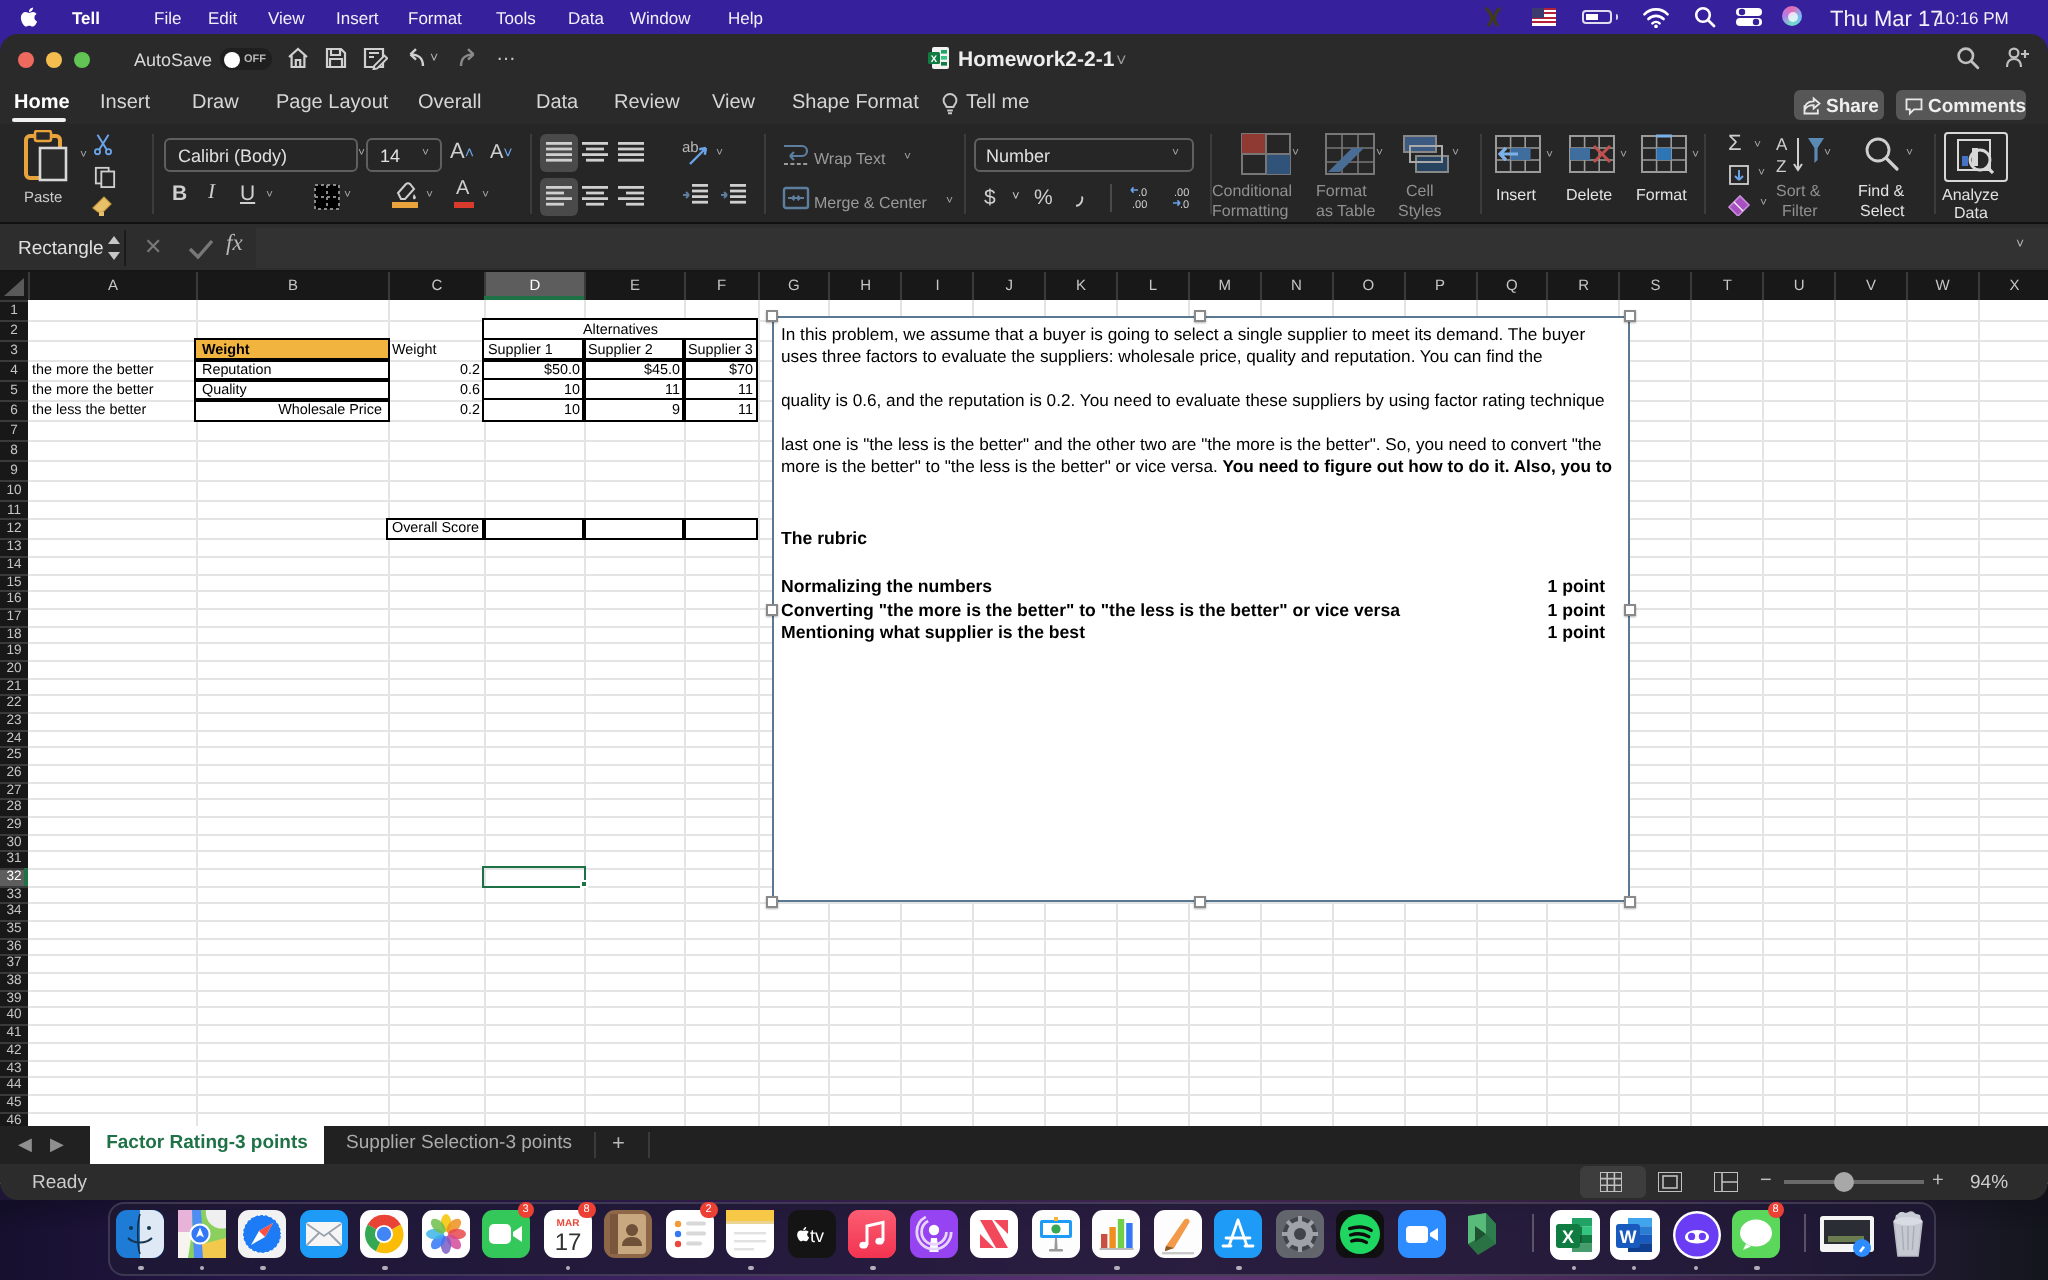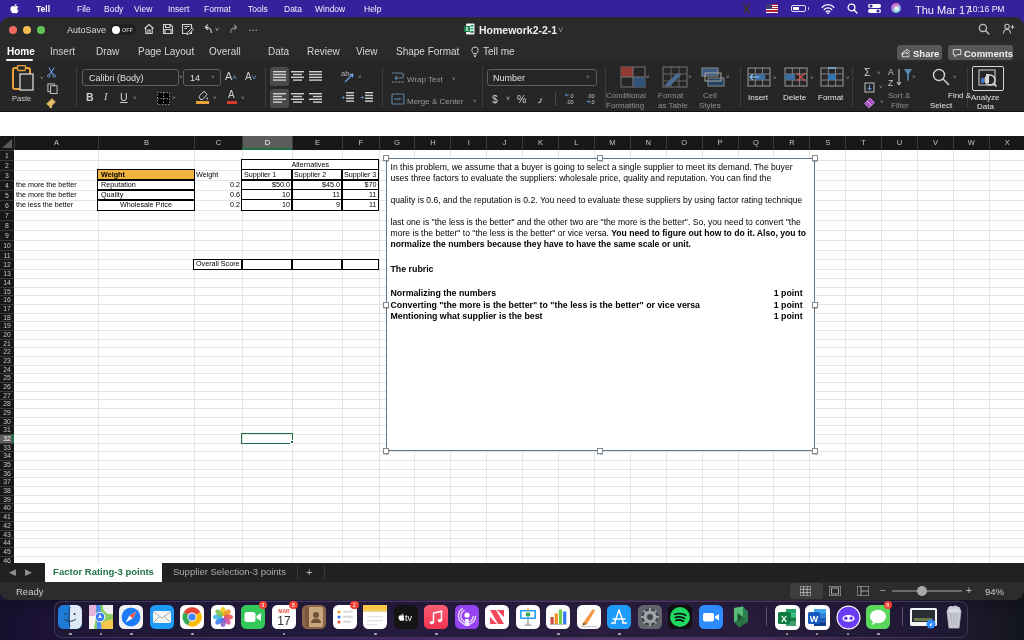--- a/index.html
+++ b/index.html
@@ -6,21 +6,21 @@
 #screen{position:relative;width:1024px;height:640px;font-family:"Liberation Sans",sans-serif;background:#fff;overflow:hidden}
 .abs{position:absolute}
 </style></head><body>
 <div id="screen">
 <div class="abs" style="left:0;top:0;width:1024px;height:16.5px;background:#37209c;color:#f2f0fa;font-size:8.5px;">
  <svg class="abs" style="left:10px;top:2.5px" width="9" height="11" viewBox="0 0 384 512">
         <path fill="#fff" d="M318.7 268.7c-.2-36.7 16.4-64.4 50-84.8-18.8-26.9-47.2-41.7-84.7-44.6-35.5-2.7-74.3 20.7-88.5 20.7-15 0-49.4-19.7-76.4-19.7C63.3 141.2 4 184.8 4 273.5q0 39.3 14.4 81.2c12.8 36.7 59 126.7 107.2 125.2 25.2-.6 43-17.9 75.8-17.9 31.8 0 48.3 17.9 76.4 17.9 48.6-.7 90.4-82.5 102.6-119.3-65.2-30.7-61.7-90-61.7-91.9zm-56.6-164.2c27.3-32.4 24.8-61.9 24-72.5-24.1 1.4-52 16.4-67.9 34.9-17.5 19.8-27.8 44.3-25.6 71.9 26.1 2 49.9-11.4 69.5-34.3z"></path>
       </svg>
  <span class="abs" style="left:36px;top:3.5px;font-weight:bold;color:#fff">Tell</span>
  <span class="abs" style="left:77px;top:3.5px">File</span>
- <span class="abs" style="left:104px;top:3.5px">Body</span>
+ <span class="abs" style="left:104px;top:3.5px">Edit</span>
  <span class="abs" style="left:134px;top:3.5px">View</span>
  <span class="abs" style="left:168px;top:3.5px">Insert</span>
  <span class="abs" style="left:204px;top:3.5px">Format</span>
  <span class="abs" style="left:248px;top:3.5px">Tools</span>
  <span class="abs" style="left:284px;top:3.5px">Data</span>
  <span class="abs" style="left:315px;top:3.5px">Window</span>
  <span class="abs" style="left:364px;top:3.5px">Help</span>
  <svg class="abs" style="left:741px;top:3px" width="11" height="11" viewBox="0 0 11 11">
         <path fill="none" stroke="#3f3a1e" stroke-width="1.6" d="M2 1 C5 4 6 7 3 10 M9 1 C6 4 5 7 8 10"></path>
       </svg>
@@ -355,33 +355,48 @@
         <path d="M16 3 h8 l-3.2 5 v6 l-1.6 1.5 v-7.5 Z" fill="#5b8ab5"></path>
       </svg>
  <span class="abs" style="left:912px;top:12px;font-size:6px;color:#aaa">˅</span>
  <span class="abs" style="left:888px;top:29px;font-size:8px;color:#909090">Sort &amp;</span>
  <span class="abs" style="left:891px;top:39px;font-size:8px;color:#909090">Filter</span>
  <svg class="abs" style="left:931px;top:5px" width="20" height="20" viewBox="0 0 20 20">
         <circle cx="8" cy="8" r="5.5" fill="none" stroke="#cfcfcf" stroke-width="1.4"></circle>
         <path d="M12 12 L17.5 17.5" stroke="#cfcfcf" stroke-width="1.6" stroke-linecap="round"></path>
       </svg>
  <span class="abs" style="left:953px;top:12px;font-size:6px;color:#aaa">˅</span>
- <span class="abs" style="left:948px;top:29px;font-size:8px;color:#e3e3e3">Find &amp;</span>
+ <span class="abs" style="left:929px;top:29px;font-size:8px;color:#e3e3e3">Find &amp;</span>
  <span class="abs" style="left:930px;top:39px;font-size:8px;color:#e3e3e3">Select</span>
  <div class="abs" style="left:972px;top:4px;width:32px;height:25px;border:1.4px solid #d8d8d8;border-radius:2px">
   <svg class="abs" style="left:5px;top:2px" width="19" height="18" viewBox="0 0 19 18">
           <rect x="1" y="1" width="16" height="15" fill="none" stroke="#d8d8d8"></rect>
           <rect x="3" y="9" width="3" height="5" fill="#4472c4"></rect>
           <rect x="8" y="5" width="3" height="9" fill="#d8d8d8"></rect>
           <circle cx="12" cy="11" r="5" fill="none" stroke="#d8d8d8" stroke-width="1.4"></circle>
           <path d="M15.5 14.5 L18.5 17.5" stroke="#d8d8d8" stroke-width="1.6"></path>
         </svg>
  </div>
  <span class="abs" style="left:971px;top:31px;font-size:8px;color:#e3e3e3">Analyze</span>
  <span class="abs" style="left:977px;top:40px;font-size:8px;color:#e3e3e3">Data</span>
+</div>
+<div class="abs" style="left:0;top:112px;width:1024px;height:24px;background:#2d2d2d;border-bottom:1px solid #161616">
+ <span class="abs" style="left:9px;top:6.5px;font-size:9.5px;color:#e0e0e0">Rectangle</span>
+ <svg class="abs" style="left:53px;top:5px" width="8" height="14" viewBox="0 0 8 14">
+        <path d="M4 1 L7 5 H1 Z" fill="#c8c8c8"></path>
+        <path d="M4 13 L1 9 H7 Z" fill="#c8c8c8"></path>
+      </svg>
+ <div class="abs" style="left:62px;top:3px;width:1px;height:18px;background:#1b1b1b"></div>
+ <div class="abs" style="left:128px;top:2px;width:896px;height:20px;background:#323232"></div>
+ <span class="abs" style="left:72px;top:5px;font-size:11px;color:#787878">✕</span>
+ <svg class="abs" style="left:94px;top:7px" width="13" height="11" viewBox="0 0 13 11">
+        <path d="M1 5.5 L5 9.5 L12 1.5" fill="none" stroke="#787878" stroke-width="1.7"></path>
+      </svg>
+ <span class="abs" style="left:113px;top:4px;font-size:11.5px;color:#b8b8b8;font-style:italic;font-family:'Liberation Serif',serif">fx</span>
+ <span class="abs" style="left:1008px;top:7px;font-size:7px;color:#b0b0b0">˅</span>
 </div>
 <div class="abs" style="left:0;top:136.0px;width:1024px;height:427.0px;background:#fff;overflow:hidden">
  <div class="abs" style="left:0;top:0;width:1024px;height:14px;background:#181818">
   <svg class="abs" style="left:2px;top:3px" width="11" height="10" viewBox="0 0 11 10">
           <path d="M10 0 V9 H0 Z" fill="#5a5a5a"></path>
         </svg>
  </div>
  <div class="abs" style="left:14.0px;top:0;width:84.0px;height:14px;background:transparent;color:#c6c6c6;font-size:7.5px;text-align:center;line-height:14px;border-left:1px solid #3a3a3a">A</div>
  <div class="abs" style="left:98.0px;top:0;width:96.0px;height:14px;background:transparent;color:#c6c6c6;font-size:7.5px;text-align:center;line-height:14px;border-left:1px solid #3a3a3a">B</div>
  <div class="abs" style="left:194.0px;top:0;width:48.0px;height:14px;background:transparent;color:#c6c6c6;font-size:7.5px;text-align:center;line-height:14px;border-left:1px solid #3a3a3a">C</div>
@@ -532,21 +547,21 @@
  <div class="abs" style="left:98px;top:33.90px;width:96px;height:9.95px;font-size:7.2px;font-weight:bold;color:#000;text-align:left;line-height:9.95px;padding:0 3px;white-space:nowrap">Weight</div>
  <div class="abs" style="left:194px;top:33.90px;width:48px;height:9.95px;font-size:7.2px;font-weight:normal;color:#000;text-align:left;line-height:9.95px;padding:0 2px;white-space:nowrap">Weight</div>
  <div class="abs" style="left:242px;top:33.90px;width:50px;height:9.95px;font-size:7.2px;font-weight:normal;color:#000;text-align:left;line-height:9.95px;padding:0 2px;white-space:nowrap">Supplier 1</div>
  <div class="abs" style="left:292px;top:33.90px;width:50px;height:9.95px;font-size:7.2px;font-weight:normal;color:#000;text-align:left;line-height:9.95px;padding:0 2px;white-space:nowrap">Supplier 2</div>
  <div class="abs" style="left:342px;top:33.90px;width:36.5px;height:9.95px;font-size:7.2px;font-weight:normal;color:#000;text-align:left;line-height:9.95px;padding:0 2px;white-space:nowrap">Supplier 3</div>
  <div class="abs" style="left:14px;top:43.85px;width:84px;height:9.95px;font-size:7.2px;font-weight:normal;color:#000;text-align:left;line-height:9.95px;padding:0 2px;white-space:nowrap">the more the better</div>
  <div class="abs" style="left:14px;top:53.80px;width:84px;height:9.95px;font-size:7.2px;font-weight:normal;color:#000;text-align:left;line-height:9.95px;padding:0 2px;white-space:nowrap">the more the better</div>
  <div class="abs" style="left:14px;top:63.75px;width:84px;height:9.95px;font-size:7.2px;font-weight:normal;color:#000;text-align:left;line-height:9.95px;padding:0 2px;white-space:nowrap">the less the better</div>
  <div class="abs" style="left:98px;top:43.85px;width:96px;height:9.95px;font-size:7.2px;font-weight:normal;color:#000;text-align:left;line-height:9.95px;padding:0 3px;white-space:nowrap">Reputation</div>
  <div class="abs" style="left:98px;top:53.80px;width:96px;height:9.95px;font-size:7.2px;font-weight:normal;color:#000;text-align:left;line-height:9.95px;padding:0 3px;white-space:nowrap">Quality</div>
- <div class="abs" style="left:98px;top:63.75px;width:96px;height:9.95px;font-size:7.2px;font-weight:normal;color:#000;text-align:center;line-height:9.95px;padding:0 3px;white-space:nowrap">Wholesale Price</div>
+ <div class="abs" style="left:98px;top:63.75px;width:96px;height:9.95px;font-size:7.2px;font-weight:normal;color:#000;text-align:right;line-height:9.95px;padding:0 3px;white-space:nowrap">Wholesale Price</div>
  <div class="abs" style="left:194px;top:43.85px;width:48px;height:9.95px;font-size:7.2px;font-weight:normal;color:#000;text-align:right;line-height:9.95px;padding:0 2px;white-space:nowrap">0.2</div>
  <div class="abs" style="left:194px;top:53.80px;width:48px;height:9.95px;font-size:7.2px;font-weight:normal;color:#000;text-align:right;line-height:9.95px;padding:0 2px;white-space:nowrap">0.6</div>
  <div class="abs" style="left:194px;top:63.75px;width:48px;height:9.95px;font-size:7.2px;font-weight:normal;color:#000;text-align:right;line-height:9.95px;padding:0 2px;white-space:nowrap">0.2</div>
  <div class="abs" style="left:242px;top:43.85px;width:50px;height:9.95px;font-size:7.2px;font-weight:normal;color:#000;text-align:right;line-height:9.95px;padding:0 2px;white-space:nowrap">$50.0</div>
  <div class="abs" style="left:292px;top:43.85px;width:50px;height:9.95px;font-size:7.2px;font-weight:normal;color:#000;text-align:right;line-height:9.95px;padding:0 2px;white-space:nowrap">$45.0</div>
  <div class="abs" style="left:342px;top:43.85px;width:36.5px;height:9.95px;font-size:7.2px;font-weight:normal;color:#000;text-align:right;line-height:9.95px;padding:0 2px;white-space:nowrap">$70</div>
  <div class="abs" style="left:242px;top:53.80px;width:50px;height:9.95px;font-size:7.2px;font-weight:normal;color:#000;text-align:right;line-height:9.95px;padding:0 2px;white-space:nowrap">10</div>
  <div class="abs" style="left:292px;top:53.80px;width:50px;height:9.95px;font-size:7.2px;font-weight:normal;color:#000;text-align:right;line-height:9.95px;padding:0 2px;white-space:nowrap">11</div>
  <div class="abs" style="left:342px;top:53.80px;width:36.5px;height:9.95px;font-size:7.2px;font-weight:normal;color:#000;text-align:right;line-height:9.95px;padding:0 2px;white-space:nowrap">11</div>
  <div class="abs" style="left:242px;top:63.75px;width:50px;height:9.95px;font-size:7.2px;font-weight:normal;color:#000;text-align:right;line-height:9.95px;padding:0 2px;white-space:nowrap">10</div>
@@ -569,21 +584,20 @@
  <div class="abs" style="left:291.20px;top:123.45px;width:1.6px;height:9.95px;background:#000"></div>
  <div class="abs" style="left:341.20px;top:123.45px;width:1.6px;height:9.95px;background:#000"></div>
  <div class="abs" style="left:241px;top:297.13px;width:52px;height:10.67px;border:1.8px solid #1e7145"></div>
  <div class="abs" style="left:289.5px;top:304.30px;width:4px;height:4px;background:#1e7145;border:1px solid #fff"></div>
  <div class="abs" style="left:385.5px;top:22.30px;width:429.1px;height:292.9px;background:#fff;border:1.2px solid #5a7894"></div>
  <div class="abs" style="left:390.5px;top:26.30px;width:419.1px;height:10.9px;font-size:8.6px;line-height:10.9px;white-space:nowrap;overflow:hidden;color:#000">In this problem, we assume that a buyer is going to select a single supplier to meet its demand. The buyer</div>
  <div class="abs" style="left:390.5px;top:37.20px;width:419.1px;height:10.9px;font-size:8.6px;line-height:10.9px;white-space:nowrap;overflow:hidden;color:#000">uses three factors to evaluate the suppliers: wholesale price, quality and reputation. You can find the</div>
  <div class="abs" style="left:390.5px;top:59.00px;width:419.1px;height:10.9px;font-size:8.6px;line-height:10.9px;white-space:nowrap;overflow:hidden;color:#000">quality is 0.6, and the reputation is 0.2. You need to evaluate these suppliers by using factor rating technique</div>
  <div class="abs" style="left:390.5px;top:80.80px;width:419.1px;height:10.9px;font-size:8.6px;line-height:10.9px;white-space:nowrap;overflow:hidden;color:#000">last one is "the less is the better" and the other two are "the more is the better". So, you need to convert "the</div>
  <div class="abs" style="left:390.5px;top:91.70px;width:419.1px;height:10.9px;font-size:8.6px;line-height:10.9px;white-space:nowrap;overflow:hidden;color:#000">more is the better" to "the less is the better" or vice versa. <b>You need to figure out how to do it. Also, you to</b></div>
- <div class="abs" style="left:390.5px;top:102.60px;width:419.1px;height:10.9px;font-size:8.6px;line-height:10.9px;white-space:nowrap;overflow:hidden;color:#000"><b>normalize the numbers because they have to have the same scale or unit.</b></div>
  <div class="abs" style="left:390.5px;top:128.30px;font-size:8.8px;font-weight:bold;color:#000">The rubric</div>
  <div class="abs" style="left:390.5px;top:152.00px;width:412.1px;height:11px;font-size:8.8px;font-weight:bold;line-height:11px;color:#000;display:flex;justify-content:space-between">
         <span>Normalizing the numbers</span>
         <span>1 point</span>
       </div>
  <div class="abs" style="left:390.5px;top:163.60px;width:412.1px;height:11px;font-size:8.8px;font-weight:bold;line-height:11px;color:#000;display:flex;justify-content:space-between">
         <span>Converting "the more is the better" to "the less is the better" or vice versa</span>
         <span>1 point</span>
       </div>
  <div class="abs" style="left:390.5px;top:175.20px;width:412.1px;height:11px;font-size:8.8px;font-weight:bold;line-height:11px;color:#000;display:flex;justify-content:space-between">

